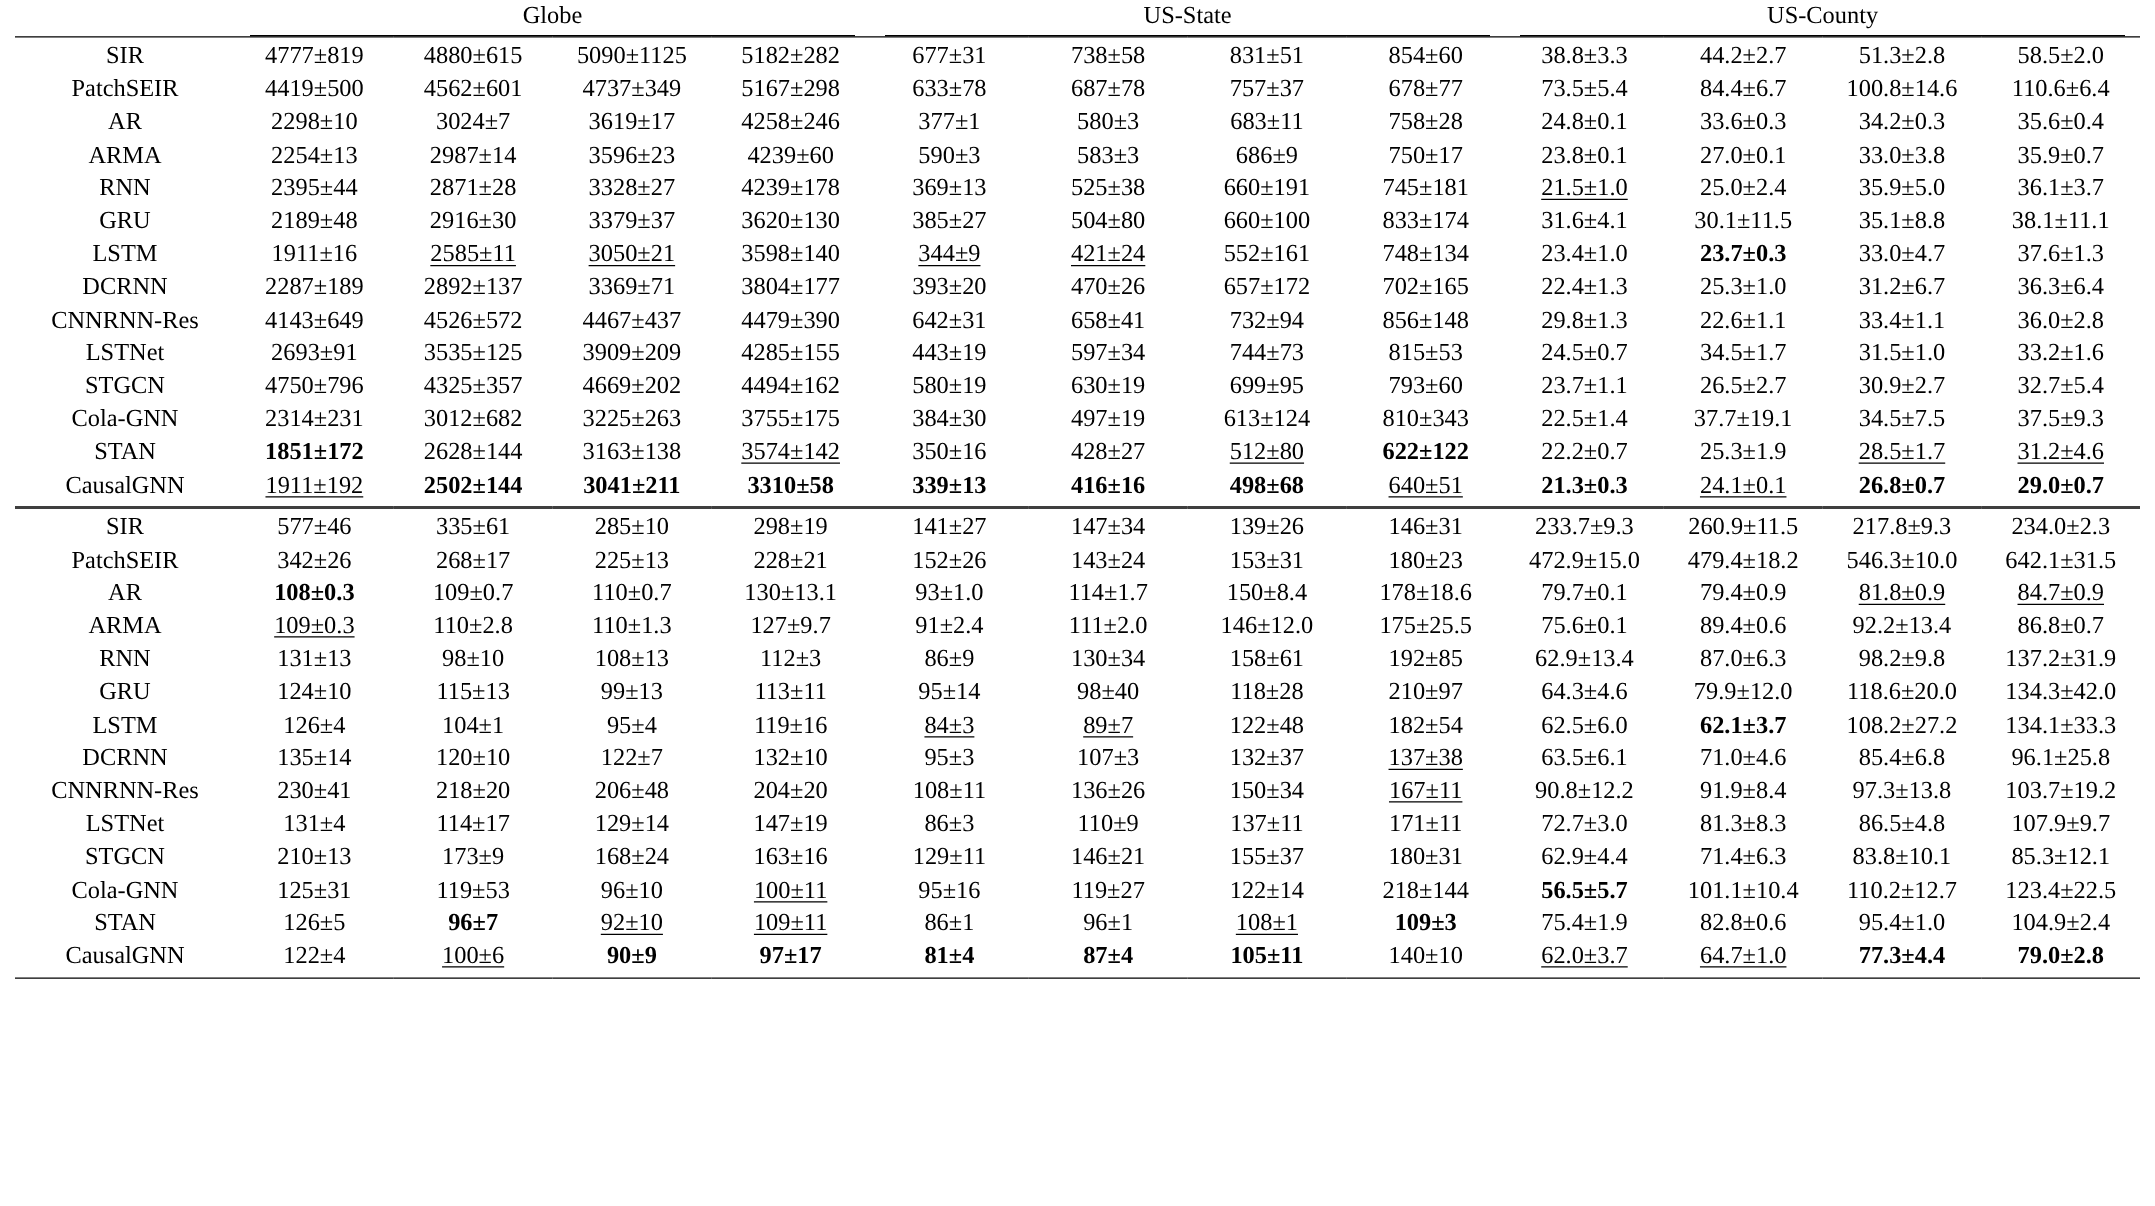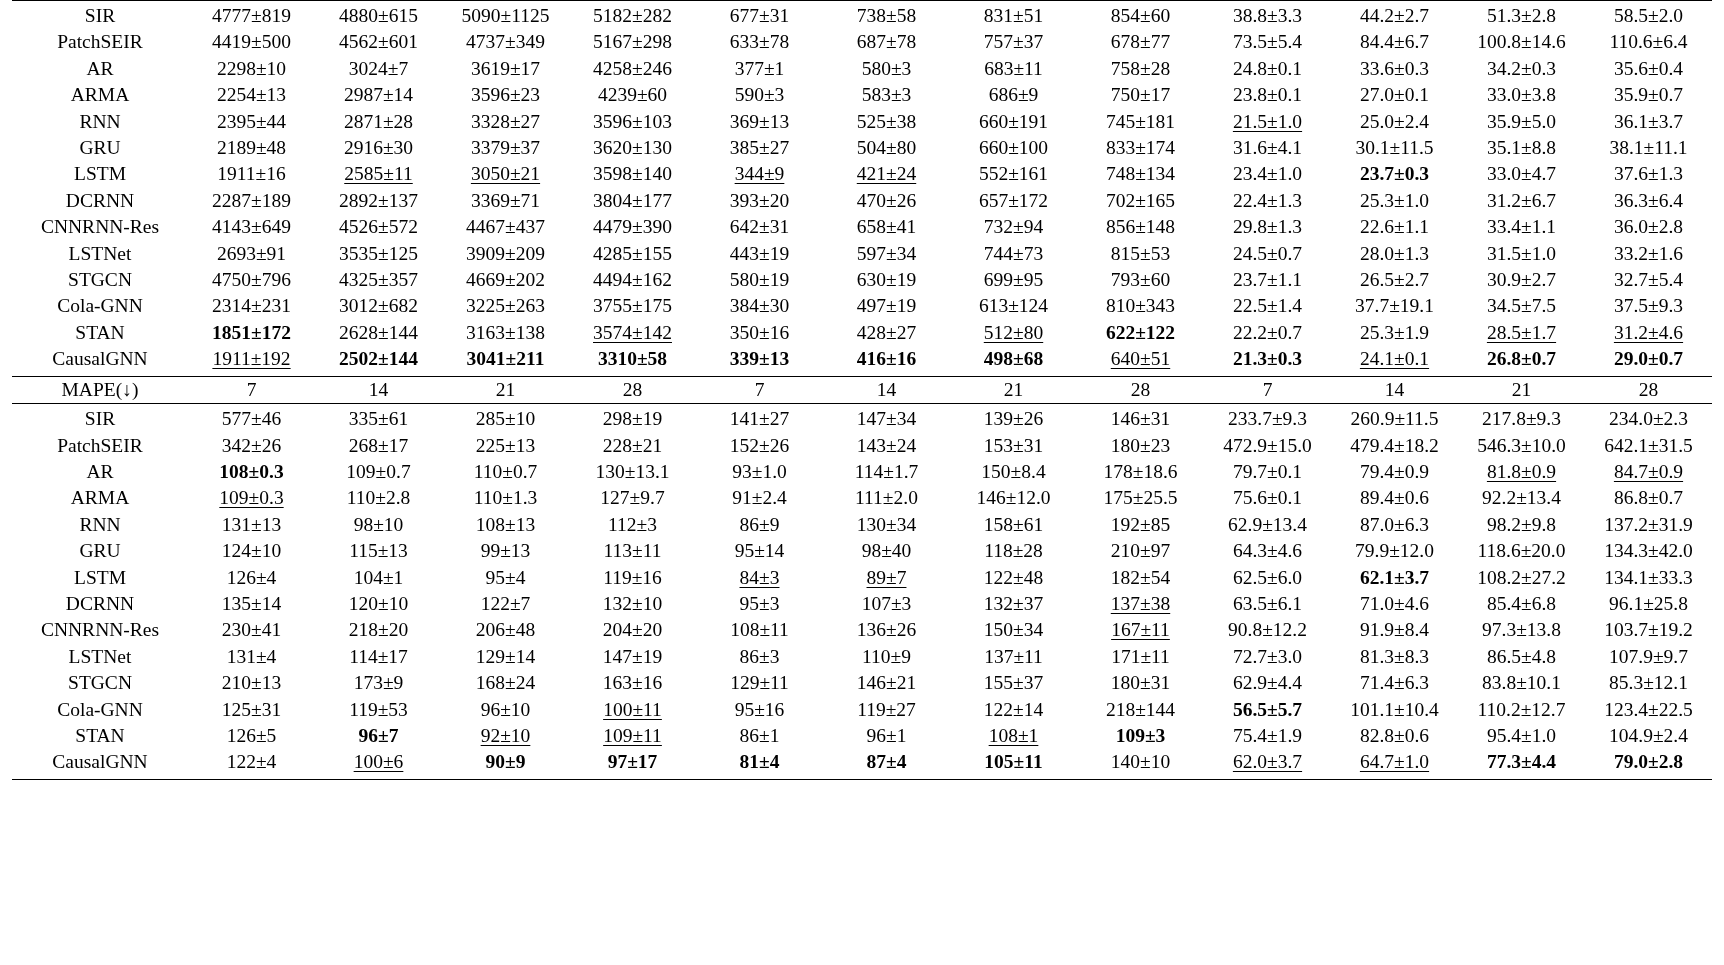--- a/index.html
+++ b/index.html
@@ -97,20 +97,35 @@
       <col class="datacol">
         <col class="datacol">
         <col class="datacol">
         <col class="datacol">
       <col class="datacol">
         <col class="datacol">
         <col class="datacol">
         <col class="datacol">
     </colgroup>
     <tbody id="table-body">
+        <tr>
+          <td></td>
+          <td colspan="4" class="grp">
+            <div>Globe</div>
+            <span class="rule"></span>
+          </td>
+          <td colspan="4" class="grp">
+            <div>US-State</div>
+            <span class="rule"></span>
+          </td>
+          <td colspan="4" class="grp">
+            <div>US-County</div>
+            <span class="rule"></span>
+          </td>
+        </tr>
         <tr class="thinline">
           <td colspan="13"></td>
         </tr>
         <tr class="firstdata">
           <td class="model">SIR</td>
           <td><span>4777±819</span></td>
           <td><span>4880±615</span></td>
           <td><span>5090±1125</span></td>
           <td><span>5182±282</span></td>
           <td><span>677±31</span></td>
@@ -165,21 +180,21 @@
           <td><span>23.8±0.1</span></td>
           <td><span>27.0±0.1</span></td>
           <td><span>33.0±3.8</span></td>
           <td><span>35.9±0.7</span></td>
         </tr>
         <tr>
           <td class="model">RNN</td>
           <td><span>2395±44</span></td>
           <td><span>2871±28</span></td>
           <td><span>3328±27</span></td>
-          <td><span>3596±103</span></td>
+          <td><span>4239±178</span></td>
           <td><span>369±13</span></td>
           <td><span>525±38</span></td>
           <td><span>660±191</span></td>
           <td><span>745±181</span></td>
           <td><span class="u">21.5±1.0</span></td>
           <td><span>25.0±2.4</span></td>
           <td><span>35.9±5.0</span></td>
           <td><span>36.1±3.7</span></td>
         </tr>
         <tr>
@@ -246,21 +261,21 @@
           <td class="model">LSTNet</td>
           <td><span>2693±91</span></td>
           <td><span>3535±125</span></td>
           <td><span>3909±209</span></td>
           <td><span>4285±155</span></td>
           <td><span>443±19</span></td>
           <td><span>597±34</span></td>
           <td><span>744±73</span></td>
           <td><span>815±53</span></td>
           <td><span>24.5±0.7</span></td>
-          <td><span>28.0±1.3</span></td>
+          <td><span>34.5±1.7</span></td>
           <td><span>31.5±1.0</span></td>
           <td><span>33.2±1.6</span></td>
         </tr>
         <tr>
           <td class="model">STGCN</td>
           <td><span>4750±796</span></td>
           <td><span>4325±357</span></td>
           <td><span>4669±202</span></td>
           <td><span>4494±162</span></td>
           <td><span>580±19</span></td>
@@ -313,35 +328,20 @@
           <td><span class="b">498±68</span></td>
           <td><span class="u">640±51</span></td>
           <td><span class="b">21.3±0.3</span></td>
           <td><span class="u">24.1±0.1</span></td>
           <td><span class="b">26.8±0.7</span></td>
           <td><span class="b">29.0±0.7</span></td>
         </tr>
         <tr class="thickline">
           <td colspan="13"></td>
         </tr>
-        <tr>
-          <td class="metric-head">MAPE(↓)</td>
-          <td class="horizon">7</td>
-          <td class="horizon">14</td>
-          <td class="horizon">21</td>
-          <td class="horizon">28</td>
-          <td class="horizon">7</td>
-          <td class="horizon">14</td>
-          <td class="horizon">21</td>
-          <td class="horizon">28</td>
-          <td class="horizon">7</td>
-          <td class="horizon">14</td>
-          <td class="horizon">21</td>
-          <td class="horizon">28</td>
-        </tr>
         <tr class="thinline">
           <td colspan="13"></td>
         </tr>
         <tr class="firstdata">
           <td class="model">SIR</td>
           <td><span>577±46</span></td>
           <td><span>335±61</span></td>
           <td><span>285±10</span></td>
           <td><span>298±19</span></td>
           <td><span>141±27</span></td>

